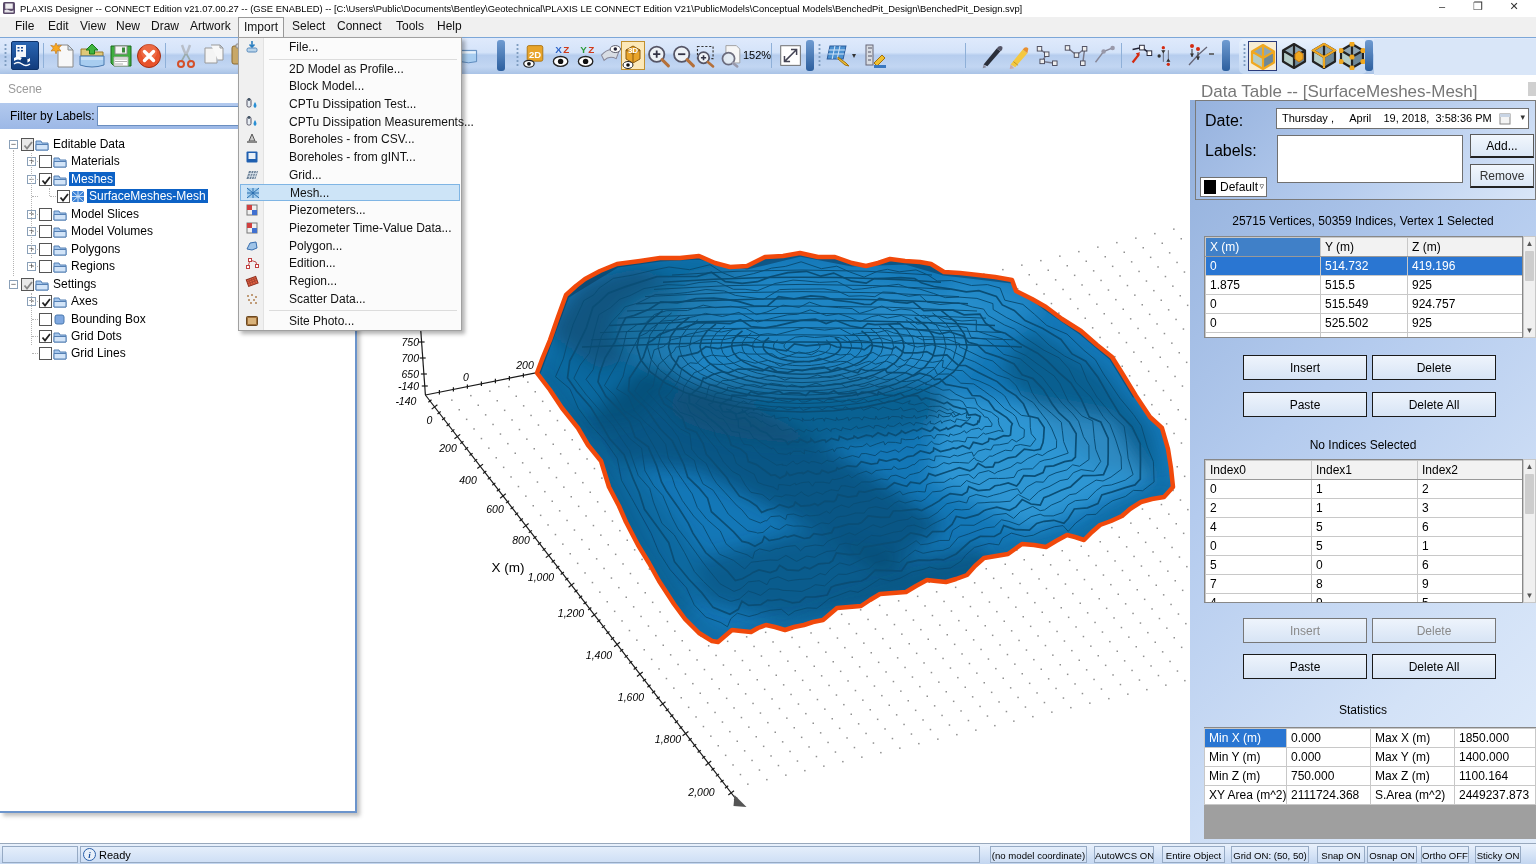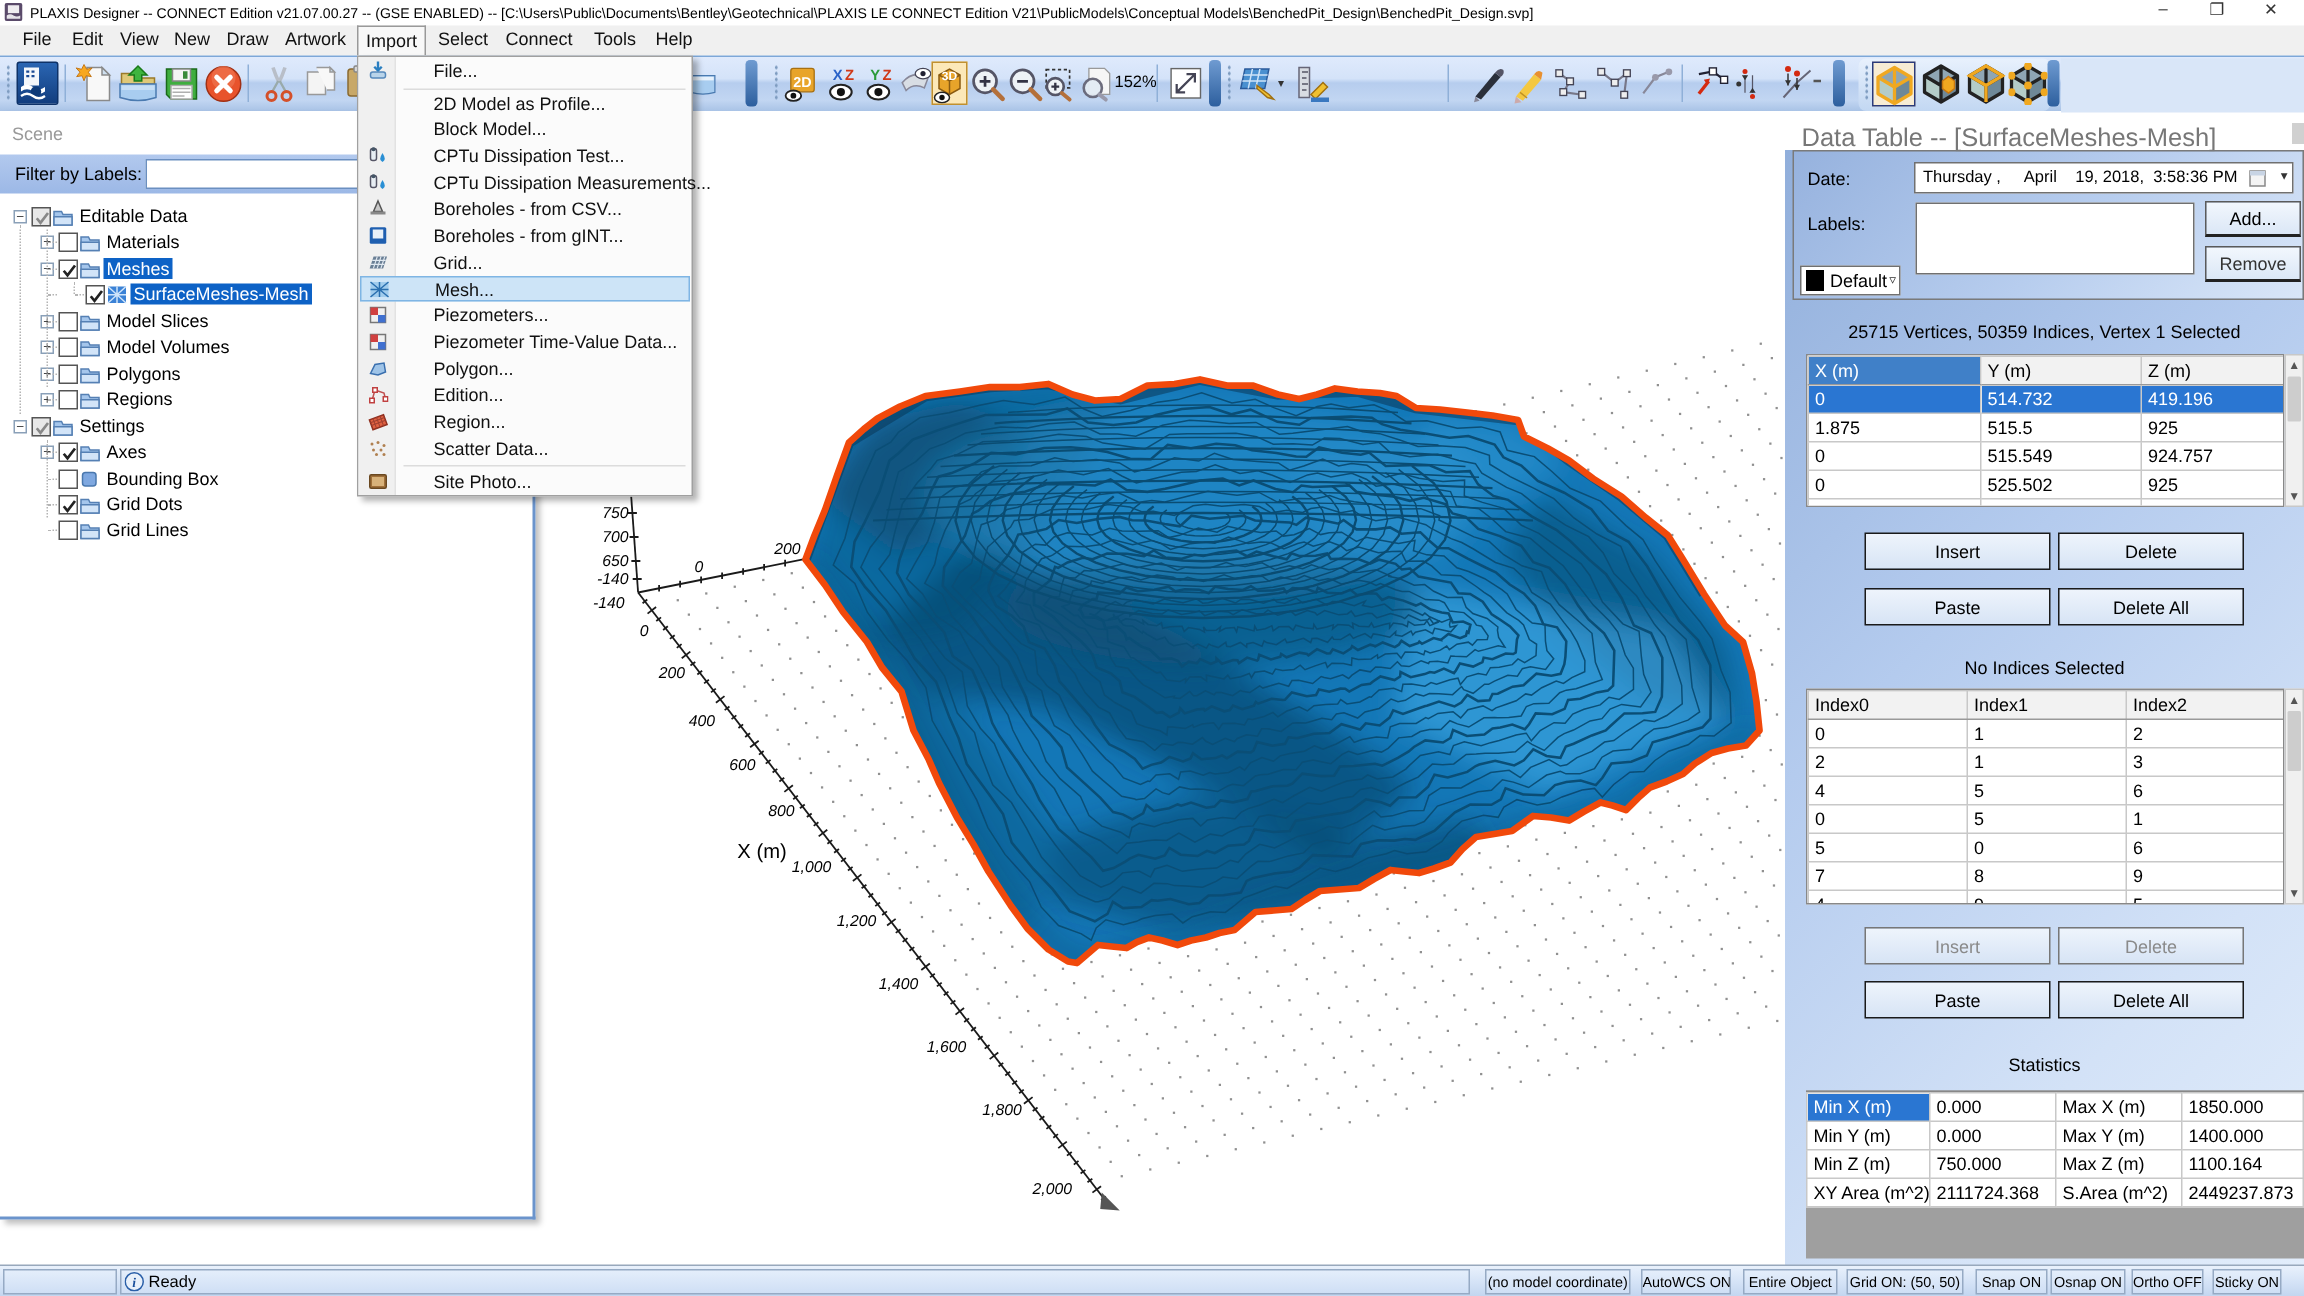--- a/index.html
+++ b/index.html
@@ -47,21 +47,21 @@
   border:1px solid #a0a0a0;box-shadow:3px 3px 4px rgba(0,0,0,0.3);}
 #impmenu .gutter{position:absolute;left:0;top:0;width:25px;height:100%;background:#f0f0f0;border-right:1px solid #e2e2e2;}
 .mitem{position:absolute;left:1px;width:220px;height:17px;font-size:12px;color:#111;}
 .mitem .mtxt{position:absolute;left:49px;top:1px;white-space:nowrap;}
 .mitem .mico{position:absolute;left:5px;top:1px;width:14px;height:14px;}
 .mitem.hl{background:#cde4f7;border:1px solid #7fb5e4;}
 .msep{position:absolute;left:30px;width:188px;height:1px;background:#dcdcdc;}
 
 #rpanel{position:absolute;left:1190px;top:78px;width:346px;height:767px;
   background:linear-gradient(135deg,#8fadda 0%,#b4cbee 40%,#d3e2f7 75%,#e2edfb 100%);}
-.rlbl{position:absolute;font-size:12px;color:#000;}
+.rlbl{position:absolute;font-size:16px;color:#000;}
 .rfield{position:absolute;background:#fff;border:1px solid #707070;font-size:12px;}
 .rbtn{position:absolute;width:64px;height:24px;background:linear-gradient(180deg,#f2f7fd,#dbe7f6);
   border:1px solid #5a5a5a;border-bottom:2px solid #222;font-size:12px;text-align:center;padding-top:4px;color:#000;}
 .caption{position:absolute;width:346px;text-align:center;font-size:12px;color:#000;}
 table.dt{position:absolute;border-collapse:collapse;font-size:12px;background:#fff;table-layout:fixed;}
 table.dt td,table.dt th{border:1px solid #c8c8c8;padding:0 0 0 4px;height:19px;font-weight:normal;text-align:left;overflow:hidden;white-space:nowrap;}
 table.dt th{background:#f2f2f2;border-bottom:1px solid #999;}
 table.dt th.hsel{background:#4080c8;color:#fff;}
 table.dt tr.rsel td{background:#2a76d2;color:#fff;}
 table.dt td.csel{background:#2a76d2;color:#fff;}
@@ -1991,21 +1991,21 @@
         <span style="position:absolute;left:19px;top:2px;">Default</span>
         <span style="position:absolute;right:2px;top:3px;font-size:9px;color:#333">▿</span>
       </div>
     </div>
     <div class="caption" style="top:136px;">25715 Vertices, 50359 Indices, Vertex 1 Selected</div>
     <div style="position:absolute;left:14px;top:158px;width:319px;height:102px;background:#fff;border:1px solid #888;overflow:hidden;">
       <table class="dt" style="left:0;top:0;width:318px;">
         <tbody>
           <tr>
             <th class="hsel" style="width:115px">X (m)</th>
-            <th style="width:107px">Y (m)</th>
+            <th style="width:87px">Y (m)</th>
             <th>Z (m)</th>
           </tr>
           <tr class="rsel">
             <td>0</td>
             <td>514.732</td>
             <td>419.196</td>
           </tr>
           <tr>
             <td>1.875</td>
             <td>515.5</td>

